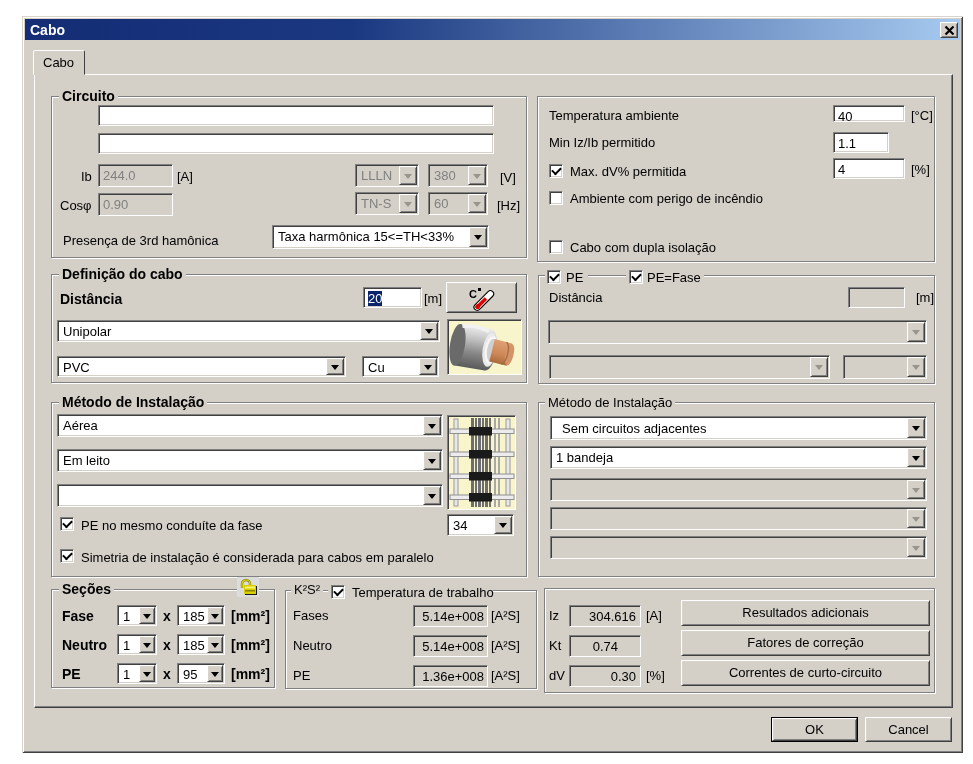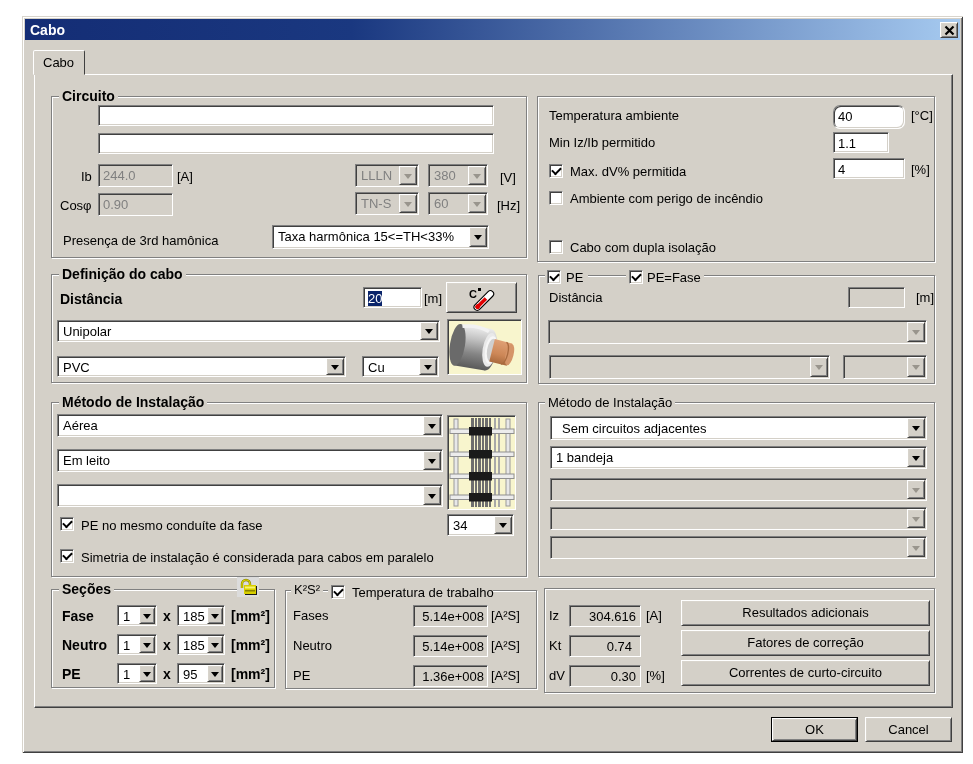--- a/index.html
+++ b/index.html
@@ -94,21 +94,21 @@
 <div class="combo" style="left:272px;top:225px;width:217px;height:24px;">
     <div class="sunken abs" style="left:0;top:0;right:0;bottom:0;"></div>
     <span class="txt">Taxa harmônica 15&lt;=TH&lt;33%</span>
     <span class="btn">
       <i></i>
     </span>
   </div>
 
 <div class="group" style="left:537px;top:96px;width:398px;height:166px;"></div>
 <div class="lbl" style="left:549px;top:108px;">Temperatura ambiente</div>
-<div class="inp sunken" style="left:833px;top:105px;width:72px;height:24px;border-radius:7px;">40</div>
+<div class="inp sunken" style="left:833px;top:105px;width:72px;height:17px;">40</div>
 <div class="lbl" style="left:911px;top:108px;">[°C]</div>
 <div class="lbl" style="left:549px;top:135px;">Min Iz/Ib permitido</div>
 <div class="inp sunken" style="left:833px;top:132px;width:56px;height:21px;">1.1</div>
 <div class="cb on" style="left:549px;top:164px;"></div>
 <div class="lbl" style="left:570px;top:164px;">Max. dV% permitida</div>
 <div class="inp sunken" style="left:833px;top:158px;width:72px;height:21px;">4</div>
 <div class="lbl" style="left:911px;top:162px;">[%]</div>
 <div class="cb" style="left:549px;top:191px;"></div>
 <div class="lbl" style="left:570px;top:191px;">Ambiente com perigo de incêndio</div>
 <div class="cb" style="left:549px;top:240px;"></div>
@@ -391,21 +391,21 @@
 <div class="lbl" style="left:293px;top:668px;">PE</div>
 <div class="inp sunken dis" style="left:413px;top:665px;width:75px;height:22px;text-align:right;padding-right:3px;">1.36e+008</div>
 <div class="lbl" style="left:491px;top:668px;">[A²S]</div>
 
 <div class="group" style="left:544px;top:588px;width:391px;height:105px;"></div>
 <div class="lbl" style="left:549px;top:608px;">Iz</div>
 <div class="inp sunken dis" style="left:569px;top:605px;width:72px;height:22px;text-align:right;padding-right:4px;">304.616</div>
 <div class="lbl" style="left:646px;top:608px;">[A]</div>
 <div class="btn3d" style="left:681px;top:600px;width:249px;height:26px;line-height:24px;">Resultados adicionais</div>
 <div class="lbl" style="left:549px;top:638px;">Kt</div>
-<div class="inp sunken dis" style="left:569px;top:635px;width:72px;height:22px;text-align:right;padding-right:8px;">0.74</div>
+<div class="inp sunken dis" style="left:569px;top:635px;width:72px;height:22px;text-align:right;padding-right:22px;">0.74</div>
 <div class="btn3d" style="left:681px;top:630px;width:249px;height:26px;line-height:24px;">Fatores de correção</div>
 <div class="lbl" style="left:549px;top:668px;">dV</div>
 <div class="inp sunken dis" style="left:569px;top:665px;width:72px;height:22px;text-align:right;padding-right:4px;">0.30</div>
 <div class="lbl" style="left:646px;top:668px;">[%]</div>
 <div class="btn3d" style="left:681px;top:660px;width:249px;height:26px;line-height:24px;">Correntes de curto-circuito</div>
 
 <div class="abs" style="left:771px;top:717px;width:87px;height:25px;border:1px solid #000;">
   <div class="btn3d" style="left:0;top:0;width:85px;height:23px;line-height:21px;">OK</div>
 </div>
 <div class="btn3d" style="left:865px;top:717px;width:87px;height:25px;line-height:23px;">Cancel</div>

